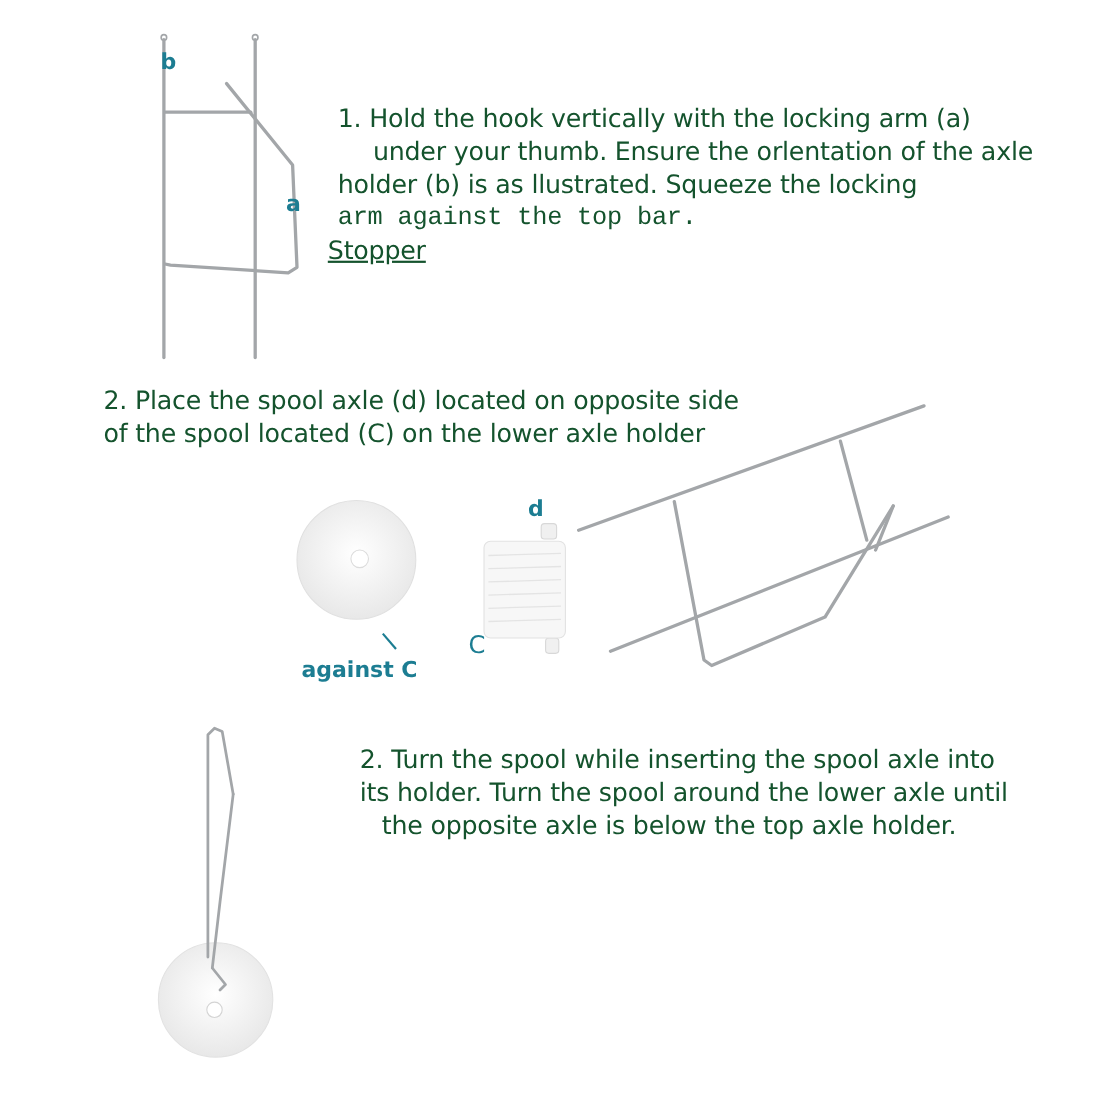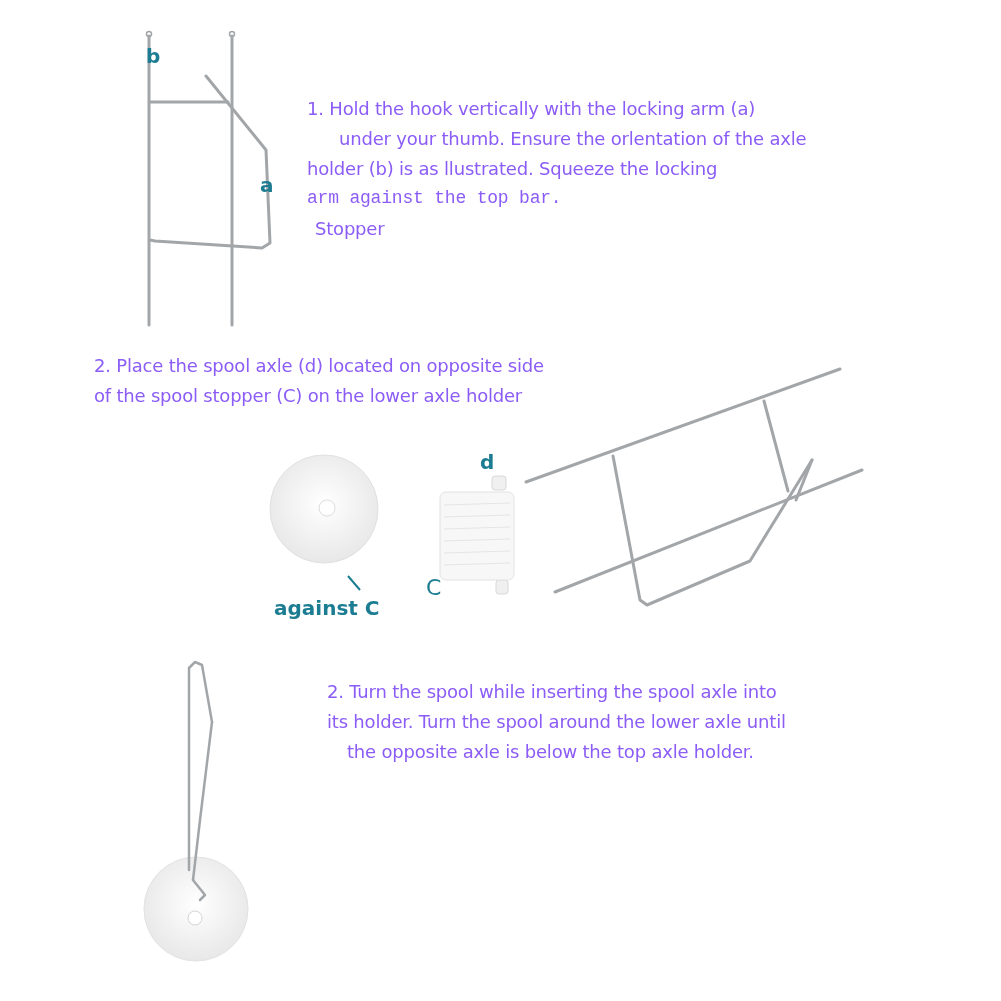--- a/index.html
+++ b/index.html
@@ -1,17 +1,17 @@
 <!DOCTYPE html>
 <html><head>
 <meta charset="utf-8">
 <style>
   html,body{margin:0;padding:0;background:#ffffff;}
   body{width:1001px;height:1001px;position:relative;overflow:hidden;font-family:"DejaVu Sans","Liberation Sans",sans-serif;}
-  .txt{position:absolute;color:#8b5cf6;font-size:18px;line-height:29.5px;letter-spacing:-0.2px;white-space:pre;}
+  .txt{position:absolute;color:#14532d;font-size:23px;line-height:29.5px;letter-spacing:-0.2px;white-space:pre;}
   .lbl{position:absolute;color:#1c7d92;font-weight:bold;font-size:20px;line-height:20px;}
   svg{position:absolute;left:0;top:0;}
 </style>
 </head>
 <body>
 
 <svg width="1001" height="1001" viewBox="0 0 1001 1001">
   <defs>
     <radialGradient id="spoolGrad" cx="50%" cy="45%" r="55%">
       <stop offset="0%" stop-color="#ffffff"></stop>
@@ -68,26 +68,26 @@
 </svg>
 
 <div class="lbl" style="left:146px;top:46px;">b</div>
 <div class="lbl" style="left:260px;top:175px;">a</div>
 
 <div>
   <div class="txt" style="left:307px;top:94px;">1. Hold the hook vertically with the locking arm (a)</div>
   <div class="txt" style="left:307px;top:124px;margin-left:32px;">under your thumb. Ensure the orlentation of the axle</div>
   <div class="txt" style="left:307px;top:154px;">holder (b) is as llustrated. Squeeze the locking</div>
   <div class="txt" style="left:307px;top:184px;font-family:Liberation Mono, monospace;">arm against the top bar.</div>
-  <div class="txt" style="left:315px;top:214px;">Stopper</div>
+  <div class="txt" style="left:298px;top:214px;text-decoration:underline;">Stopper</div>
 </div>
 
 <div>
   <div class="txt" style="left:94px;top:351px;">2. Place the spool axle (d) located on opposite side</div>
-  <div class="txt" style="left:94px;top:381px;">of the spool stopper (C) on the lower axle holder</div>
+  <div class="txt" style="left:94px;top:381px;">of the spool located (C) on the lower axle holder</div>
 </div>
 
 <div class="lbl" style="left:480px;top:452px;">d</div>
 <div class="lbl" style="left:426px;top:578px;font-weight:normal;font-size:22px;">C</div>
 <div class="lbl" style="left:274px;top:598px;">against C</div>
 
 <div>
   <div class="txt" style="left:327px;top:677px;">2. Turn the spool while inserting the spool axle into</div>
   <div class="txt" style="left:327px;top:707px;">its holder. Turn the spool around the lower axle until</div>
   <div class="txt" style="left:327px;top:737px;margin-left:20px;">the opposite axle is below the top axle holder.</div>

